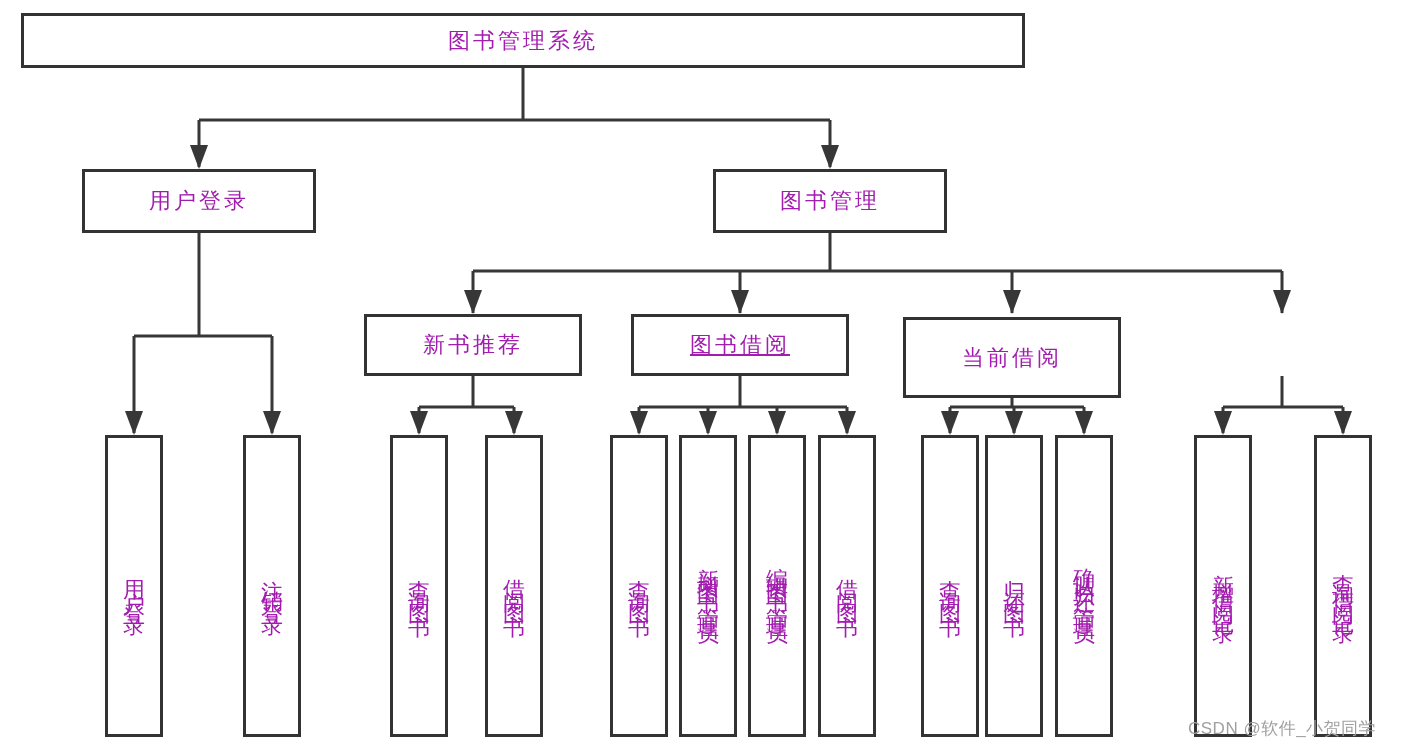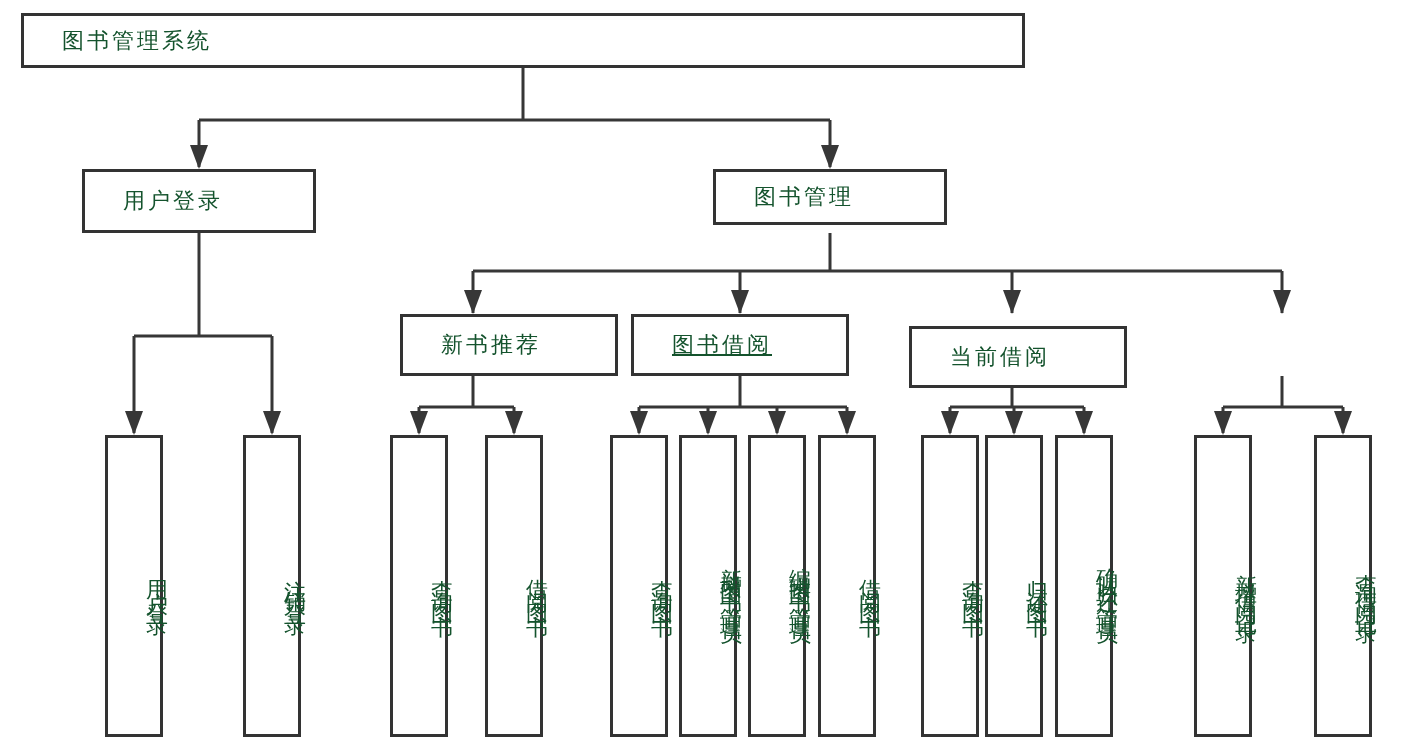--- a/index.html
+++ b/index.html
@@ -16,23 +16,23 @@
     left: 0; top: 0;
     width: 1405px; height: 747px;
   }
   .box {
     position: absolute;
     box-sizing: border-box;
     border: 3px solid #333333;
     background: #ffffff;
     display: flex;
     align-items: center;
-    color: #14532d;
+    justify-content: center;
+    color: #a21caf;
     z-index: 2;
-    padding-left: 38px;
   }
   .hbox span {
     font-size: 22px;
     letter-spacing: 3px;
     white-space: nowrap;
     line-height: 1;
   }
   .vbox span {
     writing-mode: vertical-rl;
     text-orientation: mixed;
@@ -89,31 +89,31 @@
              M1334 411 L1352 411 L1343 435 Z"></path>
   </svg>
 
   <div class="box hbox" style="left:21px; top:13px; width:1004px; height:55px;">
     <span>图书管理系统</span>
   </div>
 
   <div class="box hbox" style="left:82px; top:169px; width:234px; height:64px;">
     <span>用户登录</span>
   </div>
-  <div class="box hbox" style="left:713px; top:169px; width:234px; height:56px;">
+  <div class="box hbox" style="left:713px; top:169px; width:234px; height:64px;">
     <span>图书管理</span>
   </div>
 
-  <div class="box hbox" style="left:364px; top:314px; width:218px; height:62px;margin-left:36px;">
+  <div class="box hbox" style="left:364px; top:314px; width:218px; height:62px;">
     <span>新书推荐</span>
   </div>
   <div class="box hbox" style="left:631px; top:314px; width:218px; height:62px;text-decoration:underline;">
     <span>图书借阅</span>
   </div>
-  <div class="box hbox" style="left:903px; top:326px; width:218px; height:62px;margin-left:6px;">
+  <div class="box hbox" style="left:903px; top:317px; width:218px; height:81px;">
     <span>当前借阅</span>
   </div>
 
   <div class="box vbox v-short" style="left:105px; top:435px; width:58px; height:302px;">
     <span>用户登录</span>
   </div>
   <div class="box vbox v-short" style="left:243px; top:435px; width:58px; height:302px;">
     <span>注销登录</span>
   </div>
 
@@ -147,14 +147,15 @@
     <span>确认归还（管理员）</span>
   </div>
 
   <div class="box vbox v-medium" style="left:1194px; top:435px; width:58px; height:302px;">
     <span>新增借阅记录</span>
   </div>
   <div class="box vbox v-medium" style="left:1314px; top:435px; width:58px; height:302px;">
     <span>查询借阅记录</span>
   </div>
 
+  <div id="watermark">CSDN @软件_小贺同学</div>
 
 </div>
 
 </body></html>

